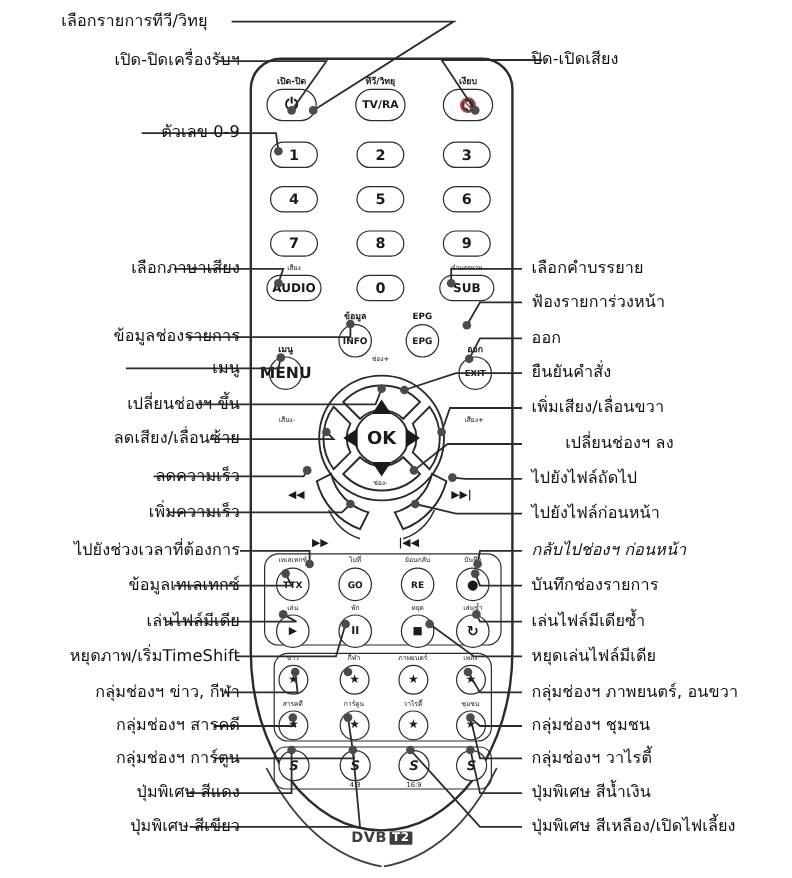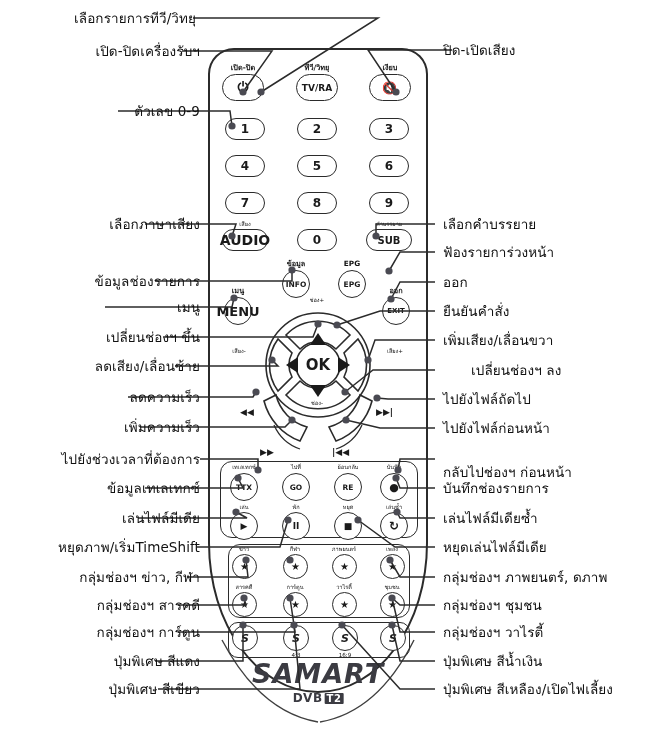--- a/index.html
+++ b/index.html
@@ -65,21 +65,21 @@
 
     <div class="btn pill" style="left:17px;top:107px;width:40px;height:22px;font-size:12px;">4</div>
     <div class="btn pill" style="left:89px;top:107px;width:40px;height:22px;font-size:12px;">5</div>
     <div class="btn pill" style="left:161px;top:107px;width:40px;height:22px;font-size:12px;">6</div>
 
     <div class="btn pill" style="left:17px;top:144px;width:40px;height:22px;font-size:12px;">7</div>
     <div class="btn pill" style="left:89px;top:144px;width:40px;height:22px;font-size:12px;">8</div>
     <div class="btn pill" style="left:161px;top:144px;width:40px;height:22px;font-size:12px;">9</div>
 
     <div class="cap tiny" style="left:37px;top:173px;">เสียง</div>
-    <div class="btn pill" style="left:14px;top:181px;width:46px;height:22px;font-size:14px;">AUDIO</div>
+    <div class="btn pill" style="left:14px;top:181px;width:46px;height:22px;font-size:10px;">AUDIO</div>
 
     <div class="btn pill" style="left:89px;top:181px;width:40px;height:22px;font-size:12px;">0</div>
 
     <div class="cap tiny" style="left:181px;top:173px;">คำบรรยาย</div>
     <div class="btn pill" style="left:158px;top:181px;width:46px;height:22px;font-size:10px;">SUB</div>
 
     <div class="cap" style="left:88px;top:212px;">ข้อมูล</div>
     <div class="btn circ" style="left:74px;top:222px;width:28px;height:28px;font-size:7.5px;">INFO</div>
 
     <div class="cap" style="left:144px;top:212px;">EPG</div>
@@ -187,21 +187,20 @@
     <div style="position:absolute;left:20px;top:574px;width:180px;height:34px;
                 border:1.5px solid #2b2b2b;border-radius:10px;"></div>
 
     <div class="btn circ" style="left:24px;top:577px;width:26px;height:26px;font-size:11px;font-style:italic;">S</div>
     <div class="btn circ" style="left:75px;top:577px;width:26px;height:26px;font-size:11px;font-style:italic;">S</div>
     <div class="cap tiny" style="left:88px;top:604px;">4:3</div>
     <div class="btn circ" style="left:124px;top:577px;width:26px;height:26px;font-size:11px;font-style:italic;">S</div>
     <div class="cap tiny" style="left:137px;top:604px;">16:9</div>
     <div class="btn circ" style="left:172px;top:577px;width:26px;height:26px;font-size:11px;font-style:italic;">S</div>
 
-    <div class="logo" style="top:610px;">SAMART</div>
     <div class="logo-sub" style="top:643px;">
       <span>DVB</span>
       <span class="t2box">T2</span>
     </div>
   </div>
 
   <svg class="overlay">
     <g stroke="#2b2b2b" stroke-width="1.5" fill="none">
 
       <path d="M193,18 L378,18 L261,92"></path>
@@ -287,21 +286,21 @@
       <circle cx="397" cy="512" r="3.6"></circle>
       <circle cx="358" cy="520" r="3.6"></circle>
       <circle cx="390" cy="560" r="3.6"></circle>
       <circle cx="392" cy="598" r="3.6"></circle>
       <circle cx="392" cy="625" r="3.6"></circle>
       <circle cx="342" cy="625" r="3.6"></circle>
     </g>
   </svg>
 
   <div id="left-labels">
-      <div class="lbl left" style="right: 464px; top: 18px;">เลือกรายการทีวี/วิทยุ</div>
+      <div class="lbl left" style="right: 487px; top: 18px;">เลือกรายการทีวี/วิทยุ</div>
       <div class="lbl left" style="right: 460px; top: 51px;">เปิด-ปิดเครื่องรับฯ</div>
       <div class="lbl left" style="right: 460px; top: 111px;">ตัวเลข 0-9</div>
       <div class="lbl left" style="right: 460px; top: 224px;">เลือกภาษาเสียง</div>
       <div class="lbl left" style="right: 460px; top: 281px;">ข้อมูลช่องรายการ</div>
       <div class="lbl left" style="right: 460px; top: 307px;">เมนู</div>
       <div class="lbl left" style="right: 460px; top: 337px;">เปลี่ยนช่องฯ ขึ้น</div>
       <div class="lbl left" style="right: 460px; top: 366px;">ลดเสียง/เลื่อนซ้าย</div>
       <div class="lbl left" style="right: 460px; top: 397px;">ลดความเร็ว</div>
       <div class="lbl left" style="right: 460px; top: 427px;">เพิ่มความเร็ว</div>
       <div class="lbl left" style="right: 460px; top: 459px;">ไปยังช่วงเวลาที่ต้องการ</div>
@@ -317,24 +316,24 @@
   <div id="right-labels">
       <div class="lbl right" style="left: 443px; top: 50px;">ปิด-เปิดเสียง</div>
       <div class="lbl right" style="left: 443px; top: 224px;">เลือกคำบรรยาย</div>
       <div class="lbl right" style="left: 443px; top: 252px;">ฟัองรายการ่วงหน้า</div>
       <div class="lbl right" style="left: 443px; top: 282px;">ออก</div>
       <div class="lbl right" style="left: 443px; top: 311px;">ยืนยันคำสั่ง</div>
       <div class="lbl right" style="left: 443px; top: 340px;">เพิ่มเสียง/เลื่อนขวา</div>
       <div class="lbl right" style="left: 443px; top: 370px; margin-left: 28px;">เปลี่ยนช่องฯ ลง</div>
       <div class="lbl right" style="left: 443px; top: 399px;">ไปยังไฟล์ถัดไป</div>
       <div class="lbl right" style="left: 443px; top: 428px;">ไปยังไฟล์ก่อนหน้า</div>
-      <div class="lbl right" style="left: 443px; top: 472px;">กลับไปช่องฯ ก่อนหน้า</div>
+      <div class="lbl right" style="left: 443px; top: 459px; font-style: italic;">กลับไปช่องฯ ก่อนหน้า</div>
       <div class="lbl right" style="left: 443px; top: 488px;">บันทึกช่องรายการ</div>
       <div class="lbl right" style="left: 443px; top: 518px;">เล่นไฟล์มีเดียซ้ำ</div>
       <div class="lbl right" style="left: 443px; top: 547px;">หยุดเล่นไฟล์มีเดีย</div>
-      <div class="lbl right" style="left: 443px; top: 577px;">กลุ่มช่องฯ ภาพยนตร์, ดภาพ</div>
+      <div class="lbl right" style="left: 443px; top: 577px;">กลุ่มช่องฯ ภาพยนตร์, อนขวา</div>
       <div class="lbl right" style="left: 443px; top: 605px;">กลุ่มช่องฯ ชุมชน</div>
       <div class="lbl right" style="left: 443px; top: 632px;">กลุ่มช่องฯ วาไรตี้</div>
       <div class="lbl right" style="left: 443px; top: 661px;">ปุ่มพิเศษ สีน้ำเงิน</div>
       <div class="lbl right" style="left: 443px; top: 689px;">ปุ่มพิเศษ สีเหลือง/เปิดไฟเลี้ยง</div>
     </div>
 
 </div>
 
 </body></html>

